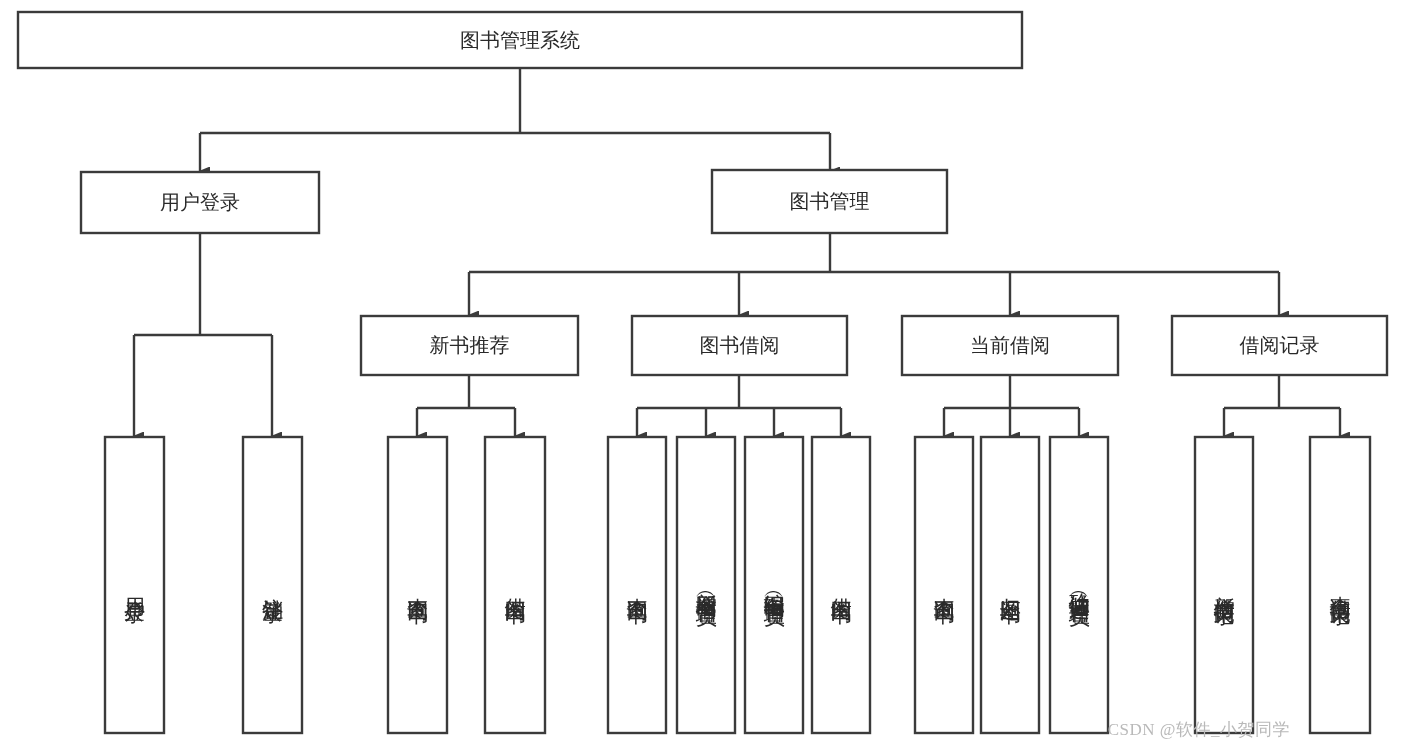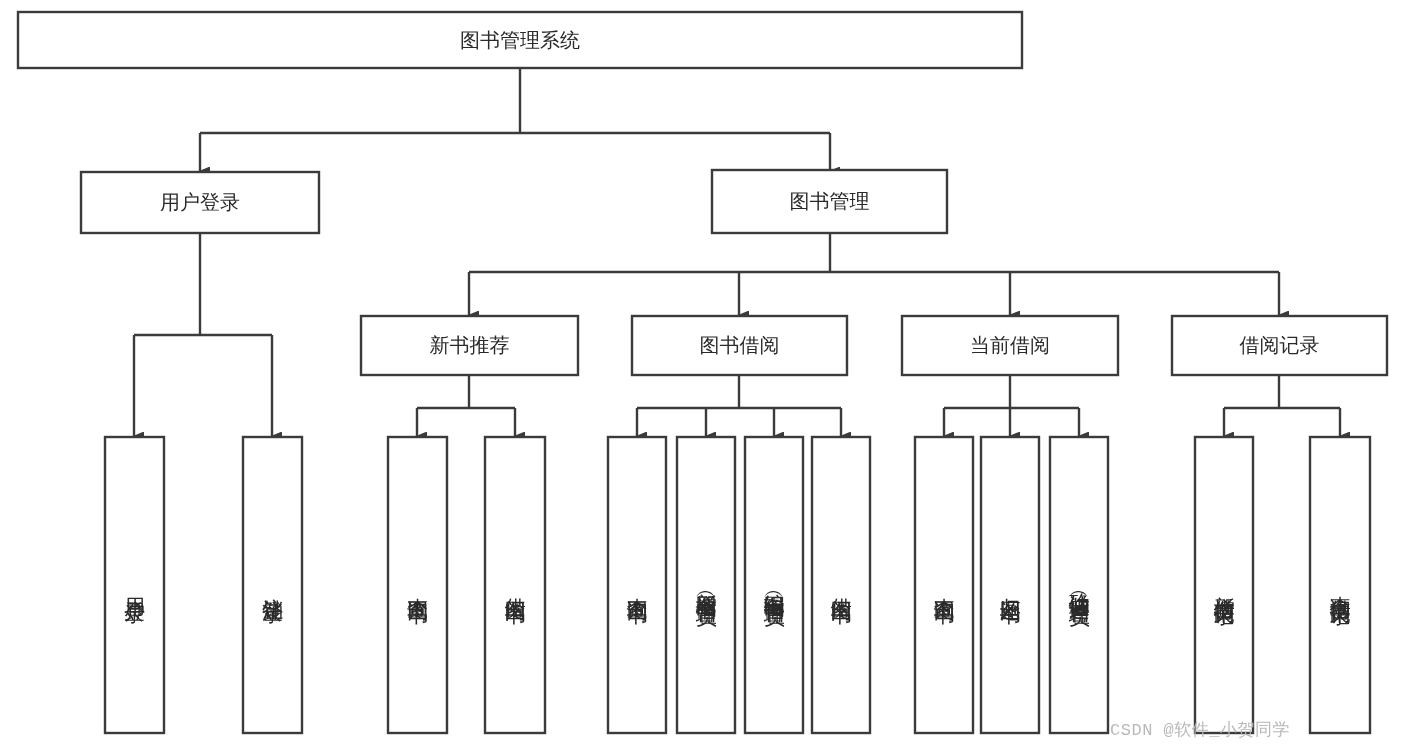--- a/index.html
+++ b/index.html
@@ -62,21 +62,21 @@
     line-height: 1.08;
     letter-spacing: 2px;
     color: #2a2a2a;
     white-space: nowrap;
     text-align: center;
   }
   .watermark {
     position: absolute;
     right: 8px;
     bottom: 6px;
-    font-family: Liberation Mono, monospace;
+    font-family: Liberation Serif, serif;
     font-size: 17px;
     color: #b9b9b9;
     white-space: nowrap;
     letter-spacing: 0.5px;
     margin-top: 24px;
   }
 </style>
 </head>
 <body>
 

